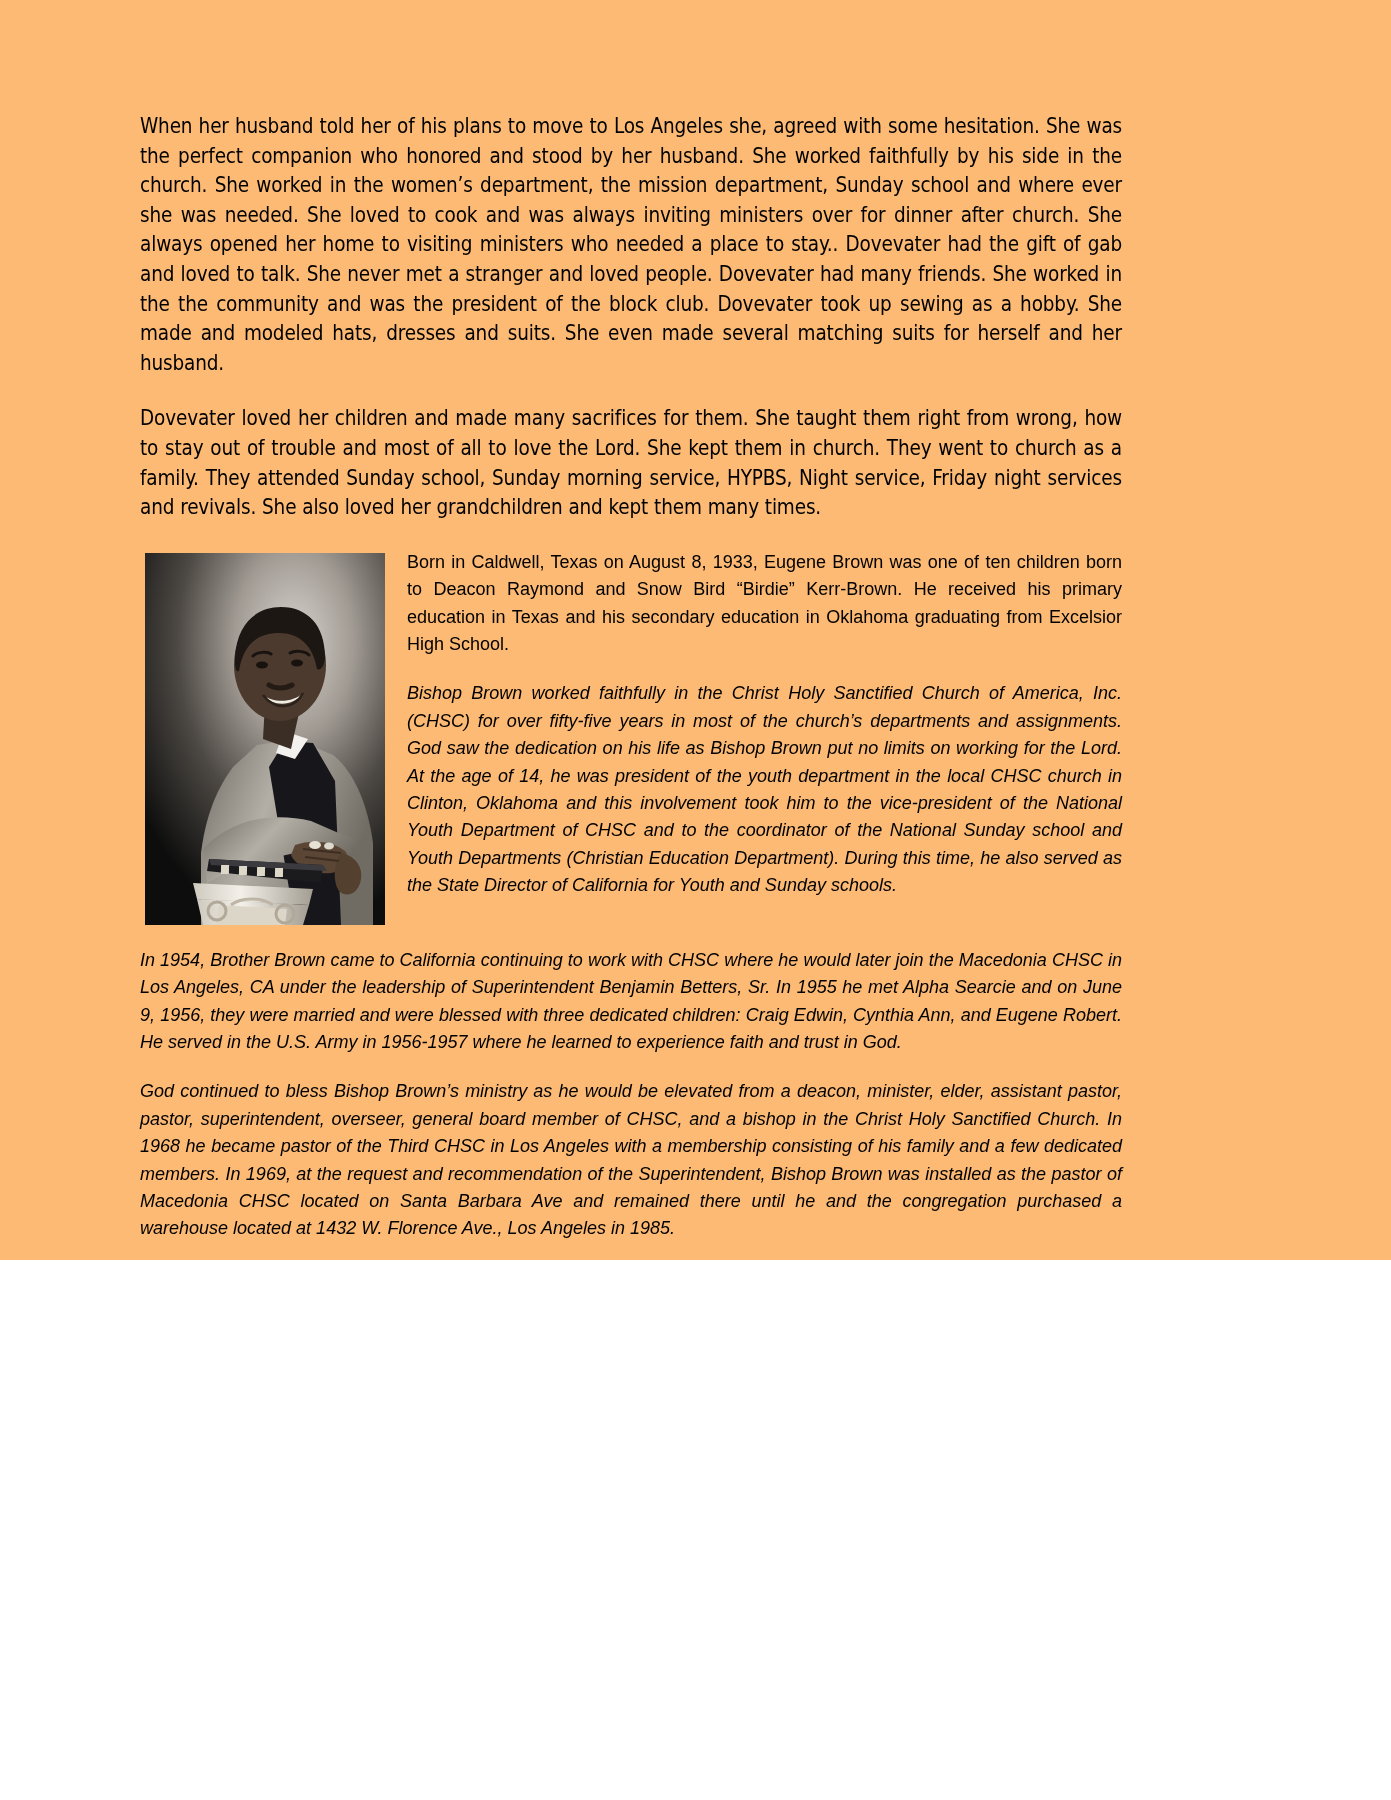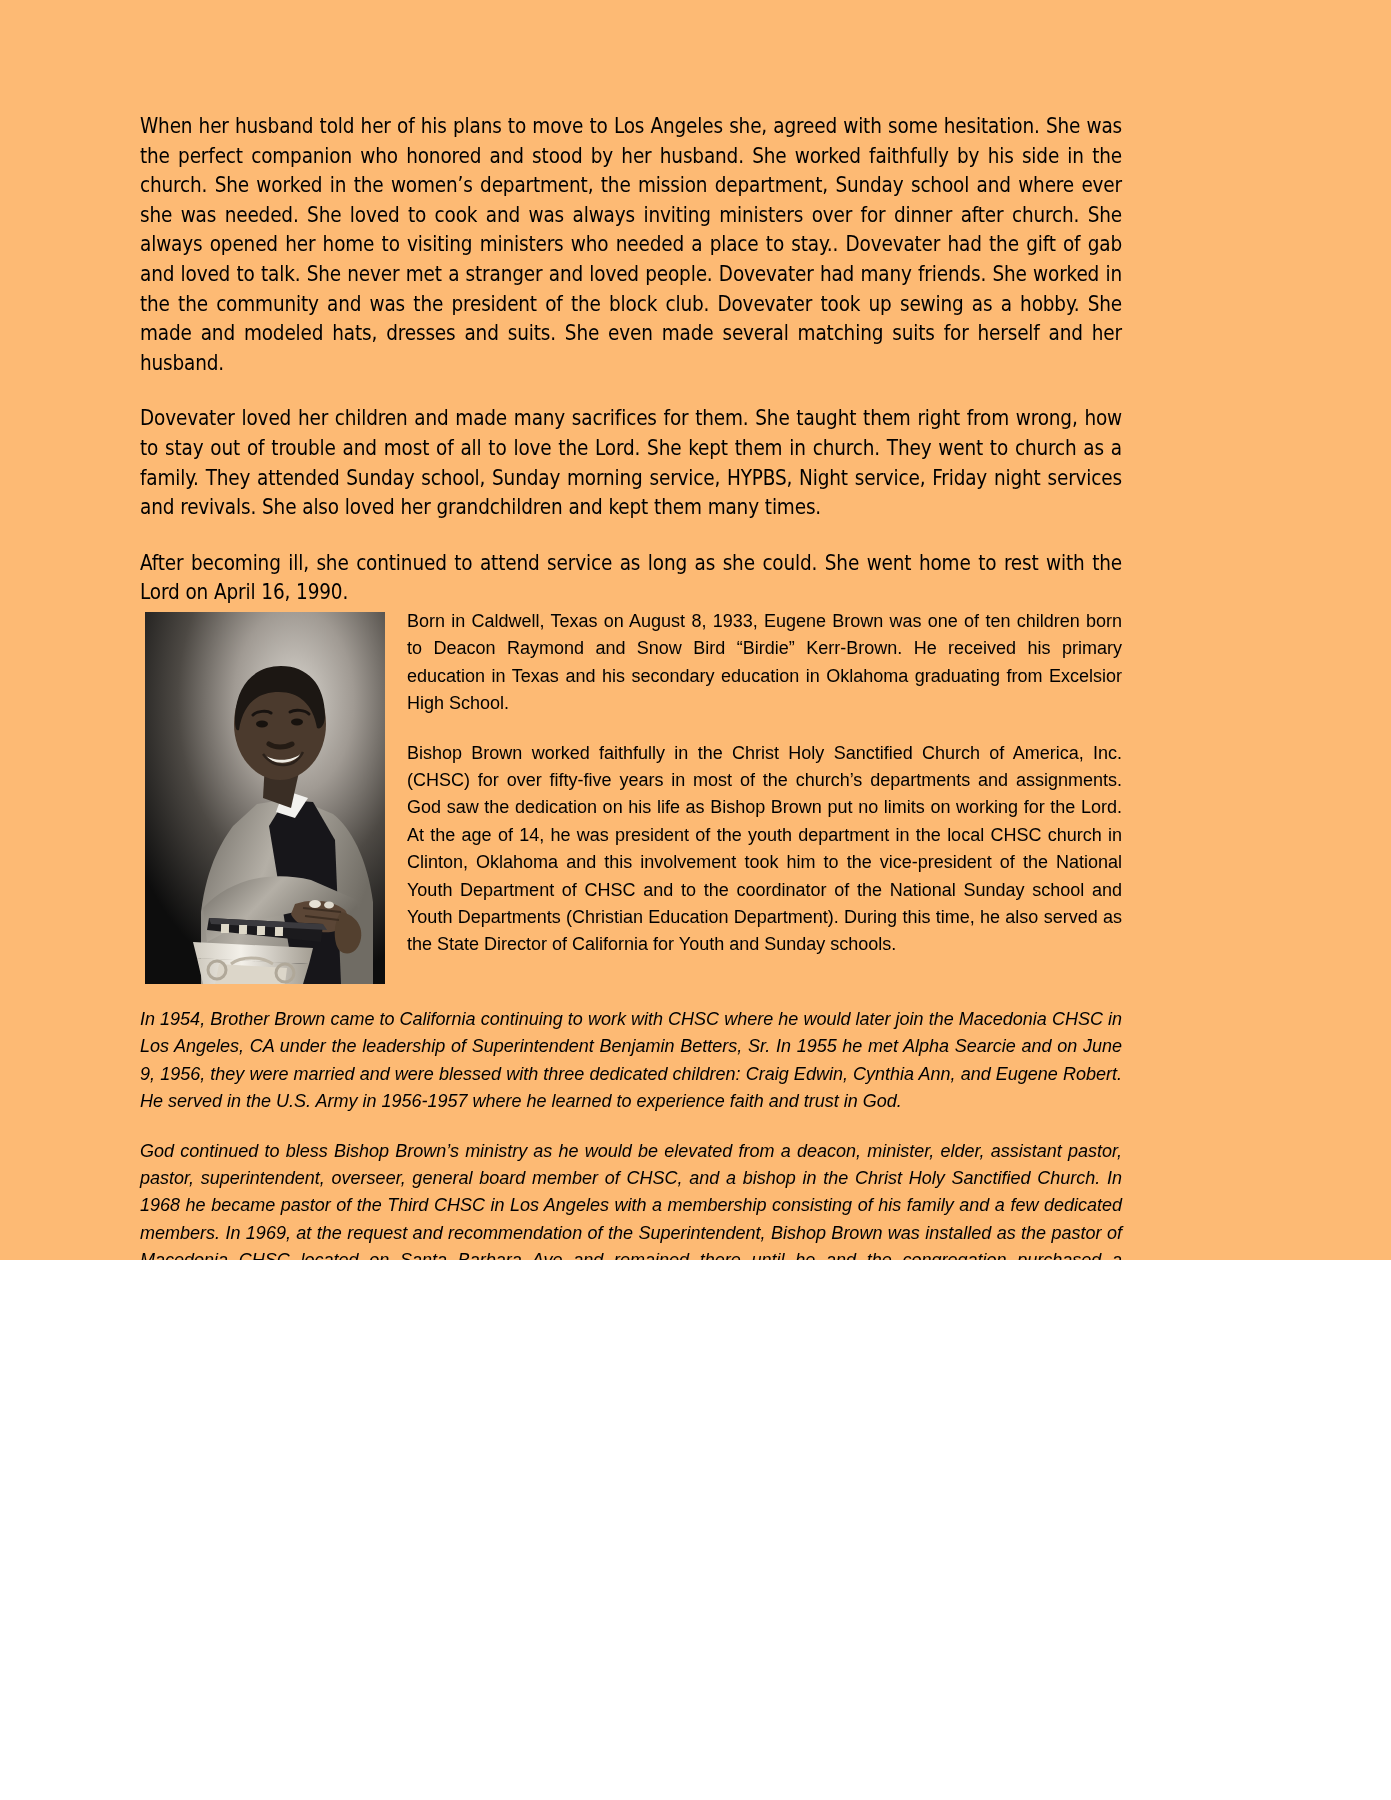--- a/index.html
+++ b/index.html
@@ -60,20 +60,21 @@
   }
   .sec-b p {
     margin: 0 0 22px 0;
     font-size: 18px;
     line-height: 27.4px;
     text-align: justify;
     color: #000;
   }
   .sec-b p.tight {
     margin-bottom: 21px;
+    font-style: italic;
   }
 
   
   .photo-wrap {
     float: left;
     width: 240px;
     height: 372px;
     margin: 4px 22px 8px 5px;
     shape-margin: 10px;
   }
@@ -100,21 +101,20 @@
 </style>
 </head>
 <body>
 
 <div class="page">
   <div class="content">
 
     <div class="sec-a">
       <p>When her husband told her of his plans to move to Los Angeles she, agreed with some hesitation.  She was the perfect companion who honored and stood by her husband.  She worked faithfully by his side in the church.  She worked in the women’s department, the mission department, Sunday school and where ever she was needed.  She loved to cook and was always inviting ministers over for dinner after church.  She always opened her home to visiting ministers who needed a place to stay..  Dovevater had the gift of gab and loved to talk.  She never met a stranger and loved people.  Dovevater had many friends.  She worked in the the community and was the president of the block club.  Dovevater took up sewing as a hobby.  She made and modeled hats, dresses and suits.  She even made several matching suits for herself and her husband.</p>
       <p>Dovevater loved her children and made many sacrifices for them.  She taught them right from wrong, how to stay out of trouble and most of all to love the Lord.  She kept them in church.  They went to church as a family.  They attended Sunday school, Sunday morning service, HYPBS, Night service, Friday night services and revivals.  She also loved her grandchildren and kept them many times.</p>
-      <p class="last">After becoming ill, she continued to attend service as long as she could.  She went home to rest with the Lord on April 16, 1990.</p>
     </div>
 
 
     <div class="sec-b clearfix">
 
       <div class="photo-wrap">
         <div class="photo">
           <svg viewBox="0 0 240 372" width="240" height="372" preserveAspectRatio="none">
             <defs>
               <radialGradient id="bg" cx="62%" cy="24%" r="78%">

